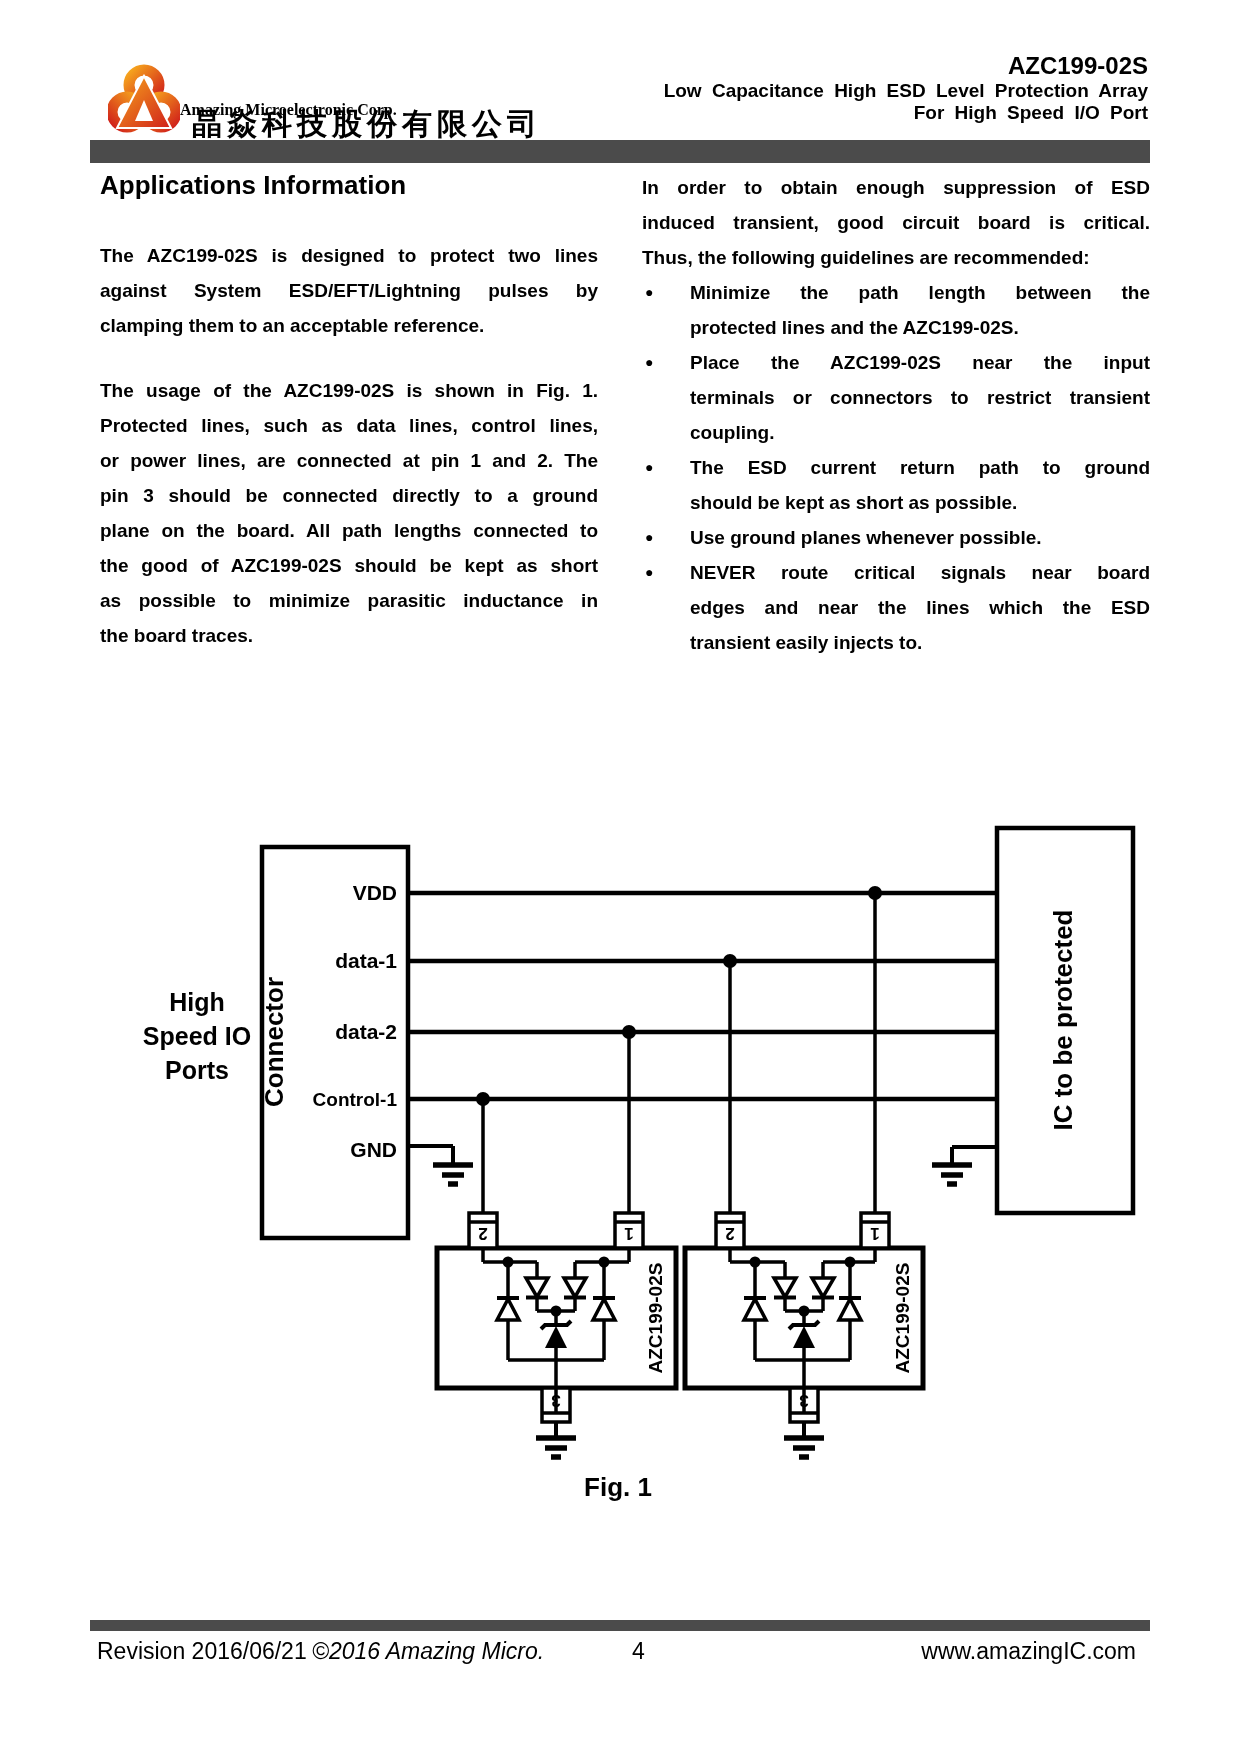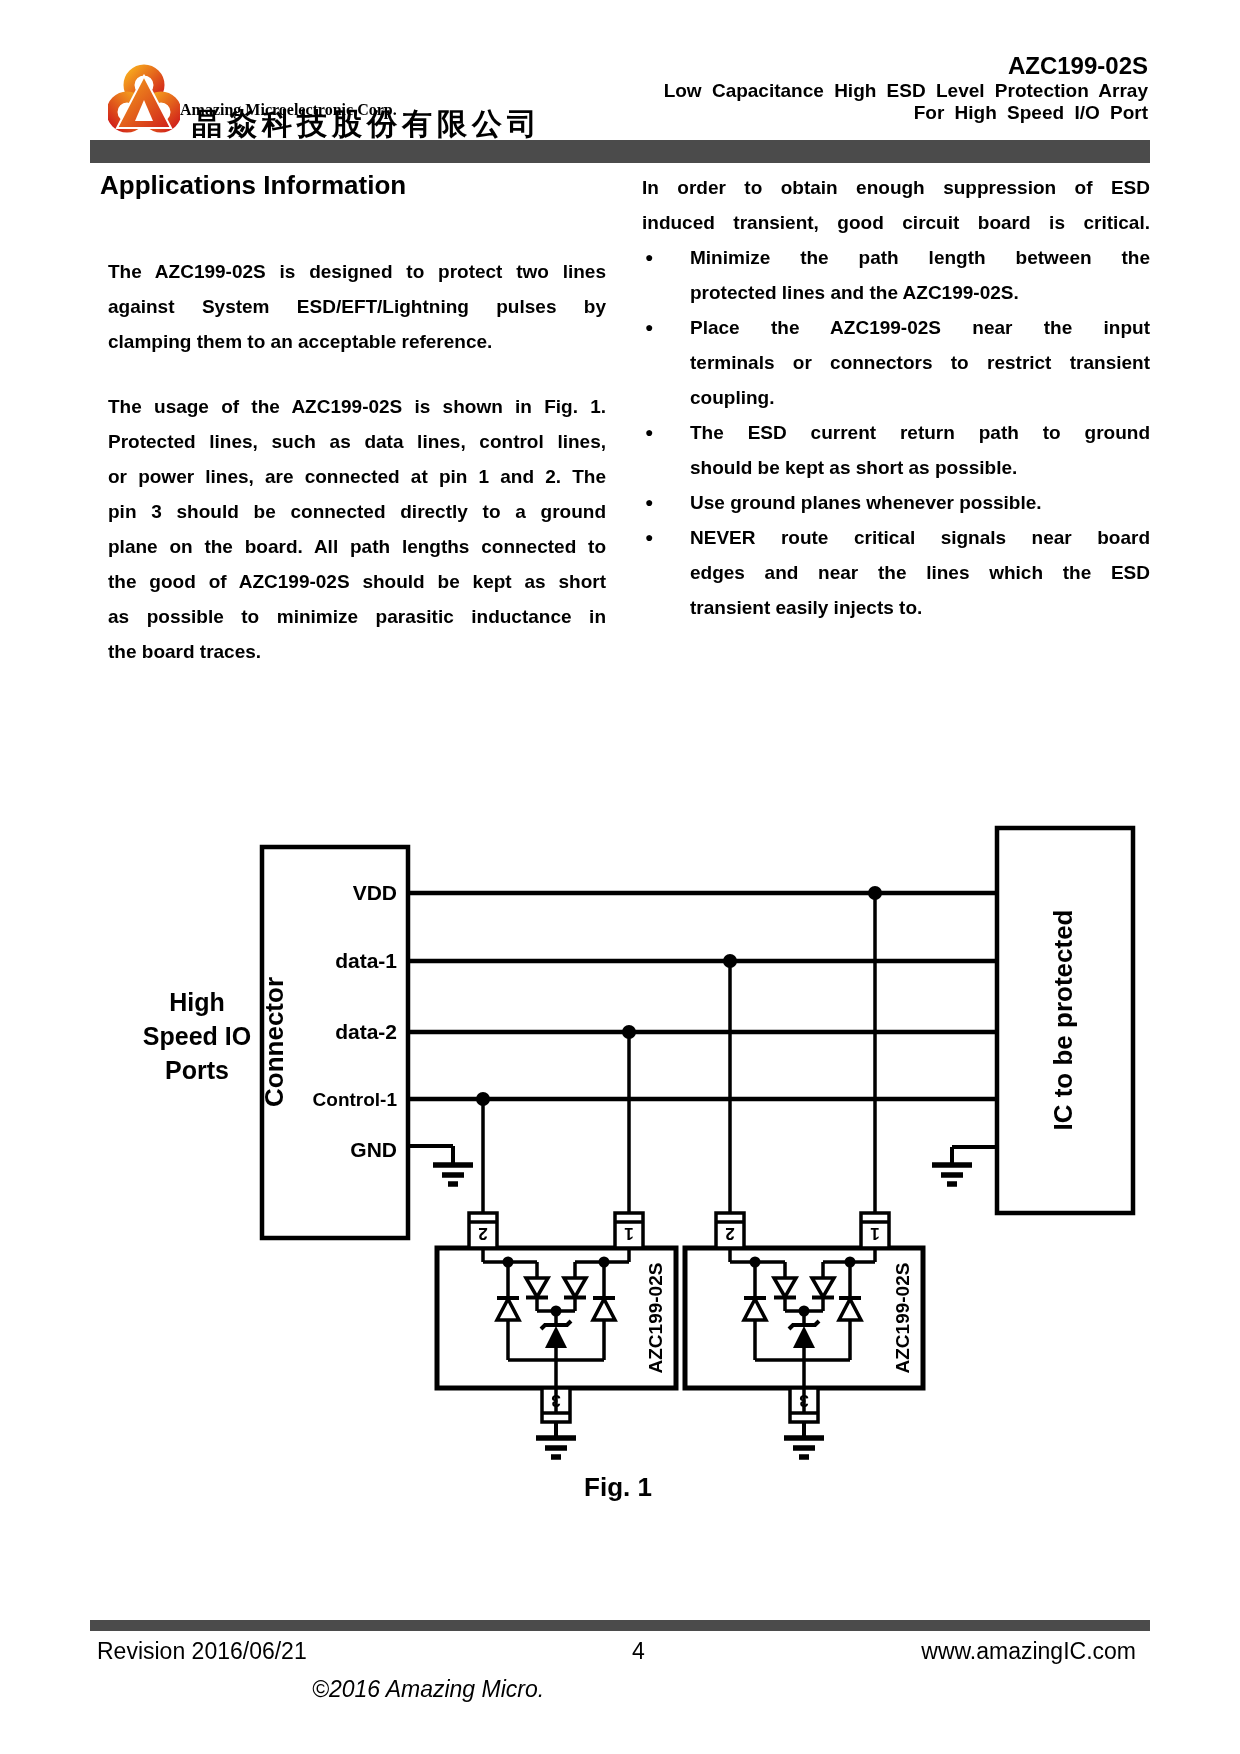--- a/index.html
+++ b/index.html
@@ -10,21 +10,21 @@
   .company-en{left:180px;top:101px;font-family:"Liberation Serif",serif;font-weight:bold;font-size:16px;white-space:nowrap;}
   .head-right{right:92px;top:52px;text-align:right;line-height:22px;}
   .pn{font-size:24px;font-weight:bold;line-height:28px;}
   .sub{font-size:19px;font-weight:bold;word-spacing:5px;}
   .bar{background:#4b4b4b;left:90px;width:1060px;}
   .bar-top{top:140px;height:23px;}
   .bar-bottom{top:1620px;height:11px;}
   
   .h1{left:100px;top:170px;font-size:26px;font-weight:bold;}
   .col{font-size:19px;line-height:35px;}
-  .col-l{left:108px;width:498px;margin-top:16px;}
+  .col-l{left:100px;width:498px;}
   .col-r{left:642px;width:508px;}
   .ln{height:35px;white-space:nowrap;font-weight:bold;}
   .j{text-align:justify;text-align-last:justify;}
   ul.blist{margin:0;padding:0;list-style:none;}
   ul.blist li{display:flex;}
   .bdot{flex:0 0 45px;font-size:14px;line-height:35px;padding-left:3px;}
   .btxt{flex:1;min-width:0;}
   
   .ft{top:1639px;font-size:23px;line-height:24px;white-space:nowrap;}
   .f-copy{font-style:italic;}
@@ -77,20 +77,21 @@
   <div class="ln j">plane on the board. All path lengths connected to</div>
   <div class="ln j">the good of AZC199-02S should be kept as short</div>
   <div class="ln j">as possible to minimize parasitic inductance in</div>
   <div class="ln">the board traces.</div>
 </div>
 
 <div class="abs col col-r" style="top:170px;">
   <div>
     <div class="ln j">In order to obtain enough suppression of ESD</div>
     <div class="ln j">induced transient, good circuit board is critical.</div>
+    <div class="ln">Thus, the following guidelines are recommended:</div>
   </div>
   <ul class="blist">
     <li>
       <span class="bdot">●</span>
       <span class="btxt">
         <div class="ln j">Minimize the path length between the</div>
         <div class="ln">protected lines and the AZC199-02S.</div>
       </span>
     </li>
     <li>
@@ -256,15 +257,15 @@
     <text x="730" y="522" font-size="17" text-anchor="middle" transform="rotate(180,730,515)">2</text>
     <text x="875" y="522" font-size="17" text-anchor="middle" transform="rotate(180,875,515)">1</text>
     <text x="556" y="687" font-size="17" text-anchor="middle" transform="rotate(180,556,681)">3</text>
     <text x="804" y="687" font-size="17" text-anchor="middle" transform="rotate(180,804,681)">3</text>
     <text x="618" y="776" font-size="26" text-anchor="middle">Fig. 1</text>
   </g>
 </svg>
 
 <div class="abs bar bar-bottom"></div>
 <div class="abs ft" style="left:97px;">Revision 2016/06/21</div>
-<div class="abs ft f-copy" style="left:312px;margin-top:38px;">©2016 Amazing Micro.</div>
+<div class="abs ft f-copy" style="left:312px;">©2016 Amazing Micro.</div>
 <div class="abs ft" style="left:632px;">4</div>
 <div class="abs ft" style="right:104px;">www.amazingIC.com</div>
 
 </body></html>

